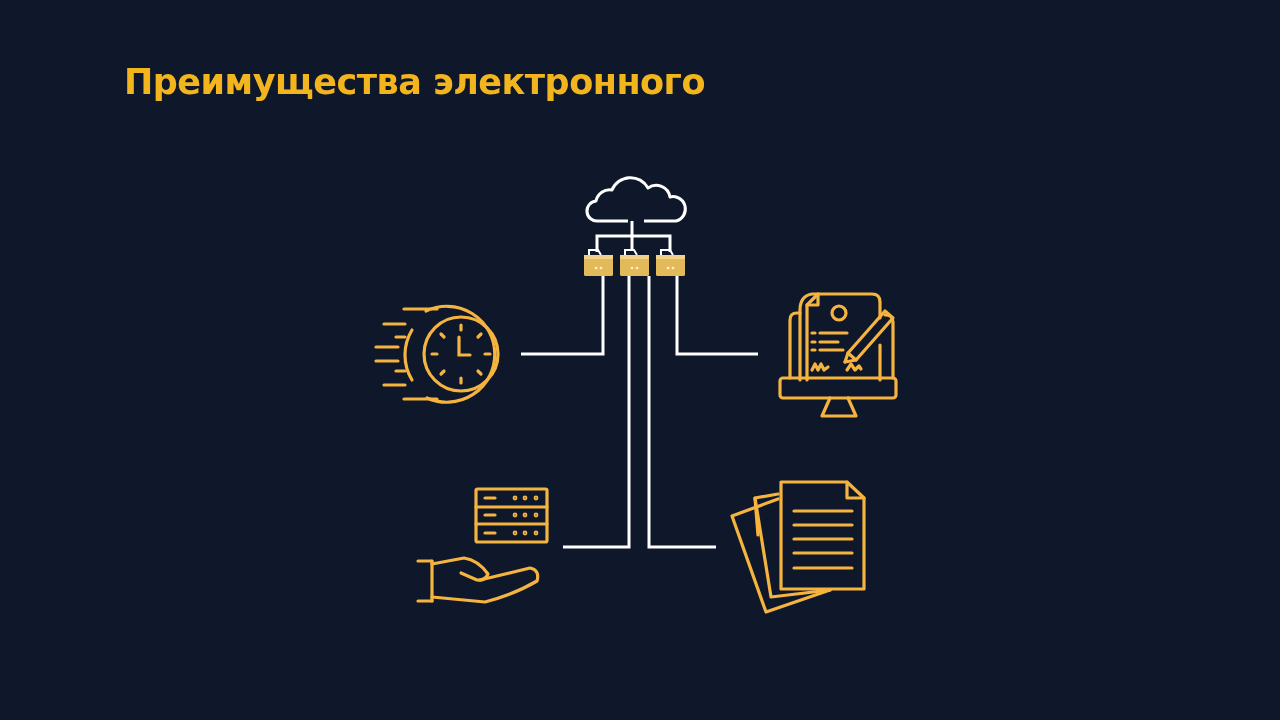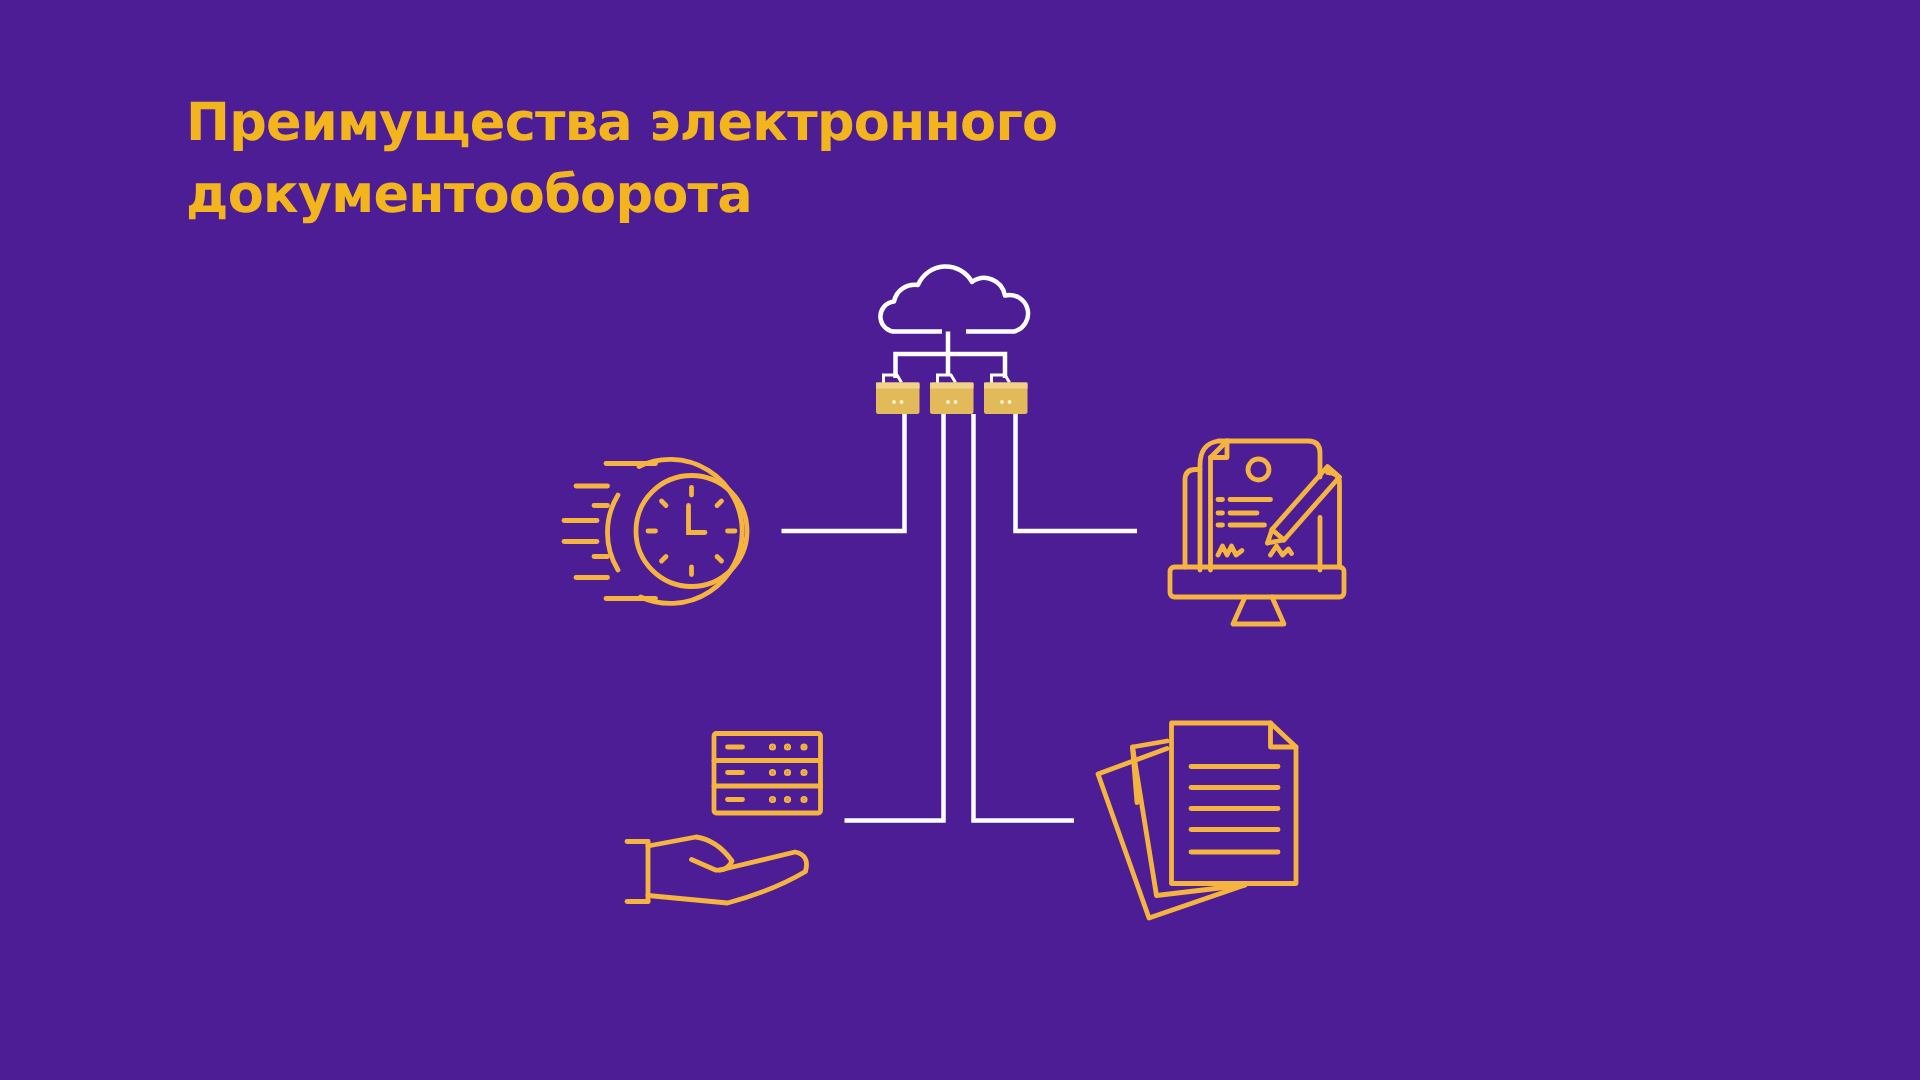--- a/index.html
+++ b/index.html
@@ -7,21 +7,21 @@
       padding: 0;
       background: #000000;
       width: 1280px;
       height: 720px;
       overflow: hidden;
     }
     .slide {
       position: relative;
       width: 1280px;
       height: 720px;
-      background: #4c1d95;
+      background: #0f172a;
     }
     .title {
       position: absolute;
       left: 124px;
       top: 58px;
       margin: 0;
       font-family: "DejaVu Sans", sans-serif;
       font-weight: bold;
       font-size: 35px;
       line-height: 48px;
@@ -36,21 +36,20 @@
       width: 1280px;
       height: 720px;
     }
   </style>
 </head>
 <body>
 
 <div class="slide">
   <h1 class="title">
     <span>Преимущества электронного</span>
-    <span>документооборота</span>
   </h1>
 
   <svg class="diagram" viewBox="0 0 1280 720">
 
     <g fill="none" stroke="#FFFFFF" stroke-width="3" stroke-linejoin="round">
       <path d="M 628 221 L 598 221 A 10 10 0 0 1 596 201 A 14 14 0 0 1 612 190 A 20 20 0 0 1 648 188 A 14 14 0 0 1 670 197 A 12 12 0 0 1 676 221 L 644 221"></path>
     </g>
 
     <g fill="none" stroke="#FFFFFF" stroke-width="3">
       <line x1="632" y1="221" x2="632" y2="250"></line>

